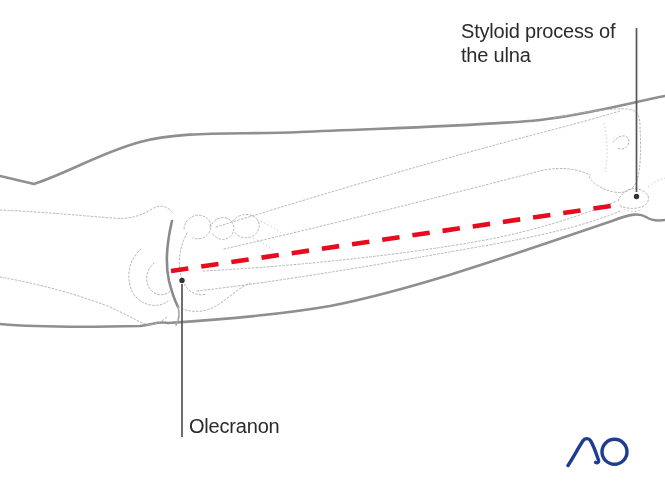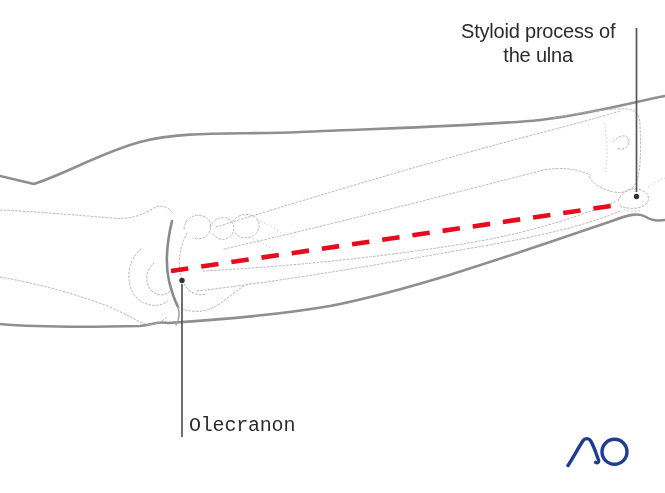--- a/index.html
+++ b/index.html
@@ -20,24 +20,23 @@
     left: 0;
     top: 0;
   }
   .anat-label {
     position: absolute;
     color: #2b2b2b;
     font-size: 20px;
     line-height: 24px;
     white-space: pre-line;
     letter-spacing: -0.2px;
-    text-align: center;
   }
   .label-styloid { left: 461px; top: 19px; }
-  .label-olecranon { left: 189px; top: 414px; font-family: Liberation Mono, monospace; }
+  .label-olecranon { left: 189px; top: 414px; }
   .ao-logo { position: absolute; left: 566px; top: 433px; }
 
   
   .skin   { fill: none; stroke: #8f8f8f; stroke-width: 2.6; stroke-linecap: round; stroke-linejoin: round; }
   .bone   { fill: none; stroke: #b4b4b4; stroke-width: 1; stroke-dasharray: 1.7 2.1; stroke-linecap: round; }
   .bonef  { fill: none; stroke: #c6c6c6; stroke-width: 0.9; stroke-dasharray: 1.5 2.2; }
   .olec   { fill: none; stroke: #8a8a8a; stroke-width: 2.6; stroke-linecap: round; }
   .olect  { fill: none; stroke: #a5a5a5; stroke-width: 1.6; stroke-linecap: round; }
   .leader { stroke: #555555; stroke-width: 1.7; }
   .leaderdot { fill: #333333; stroke: none; }

